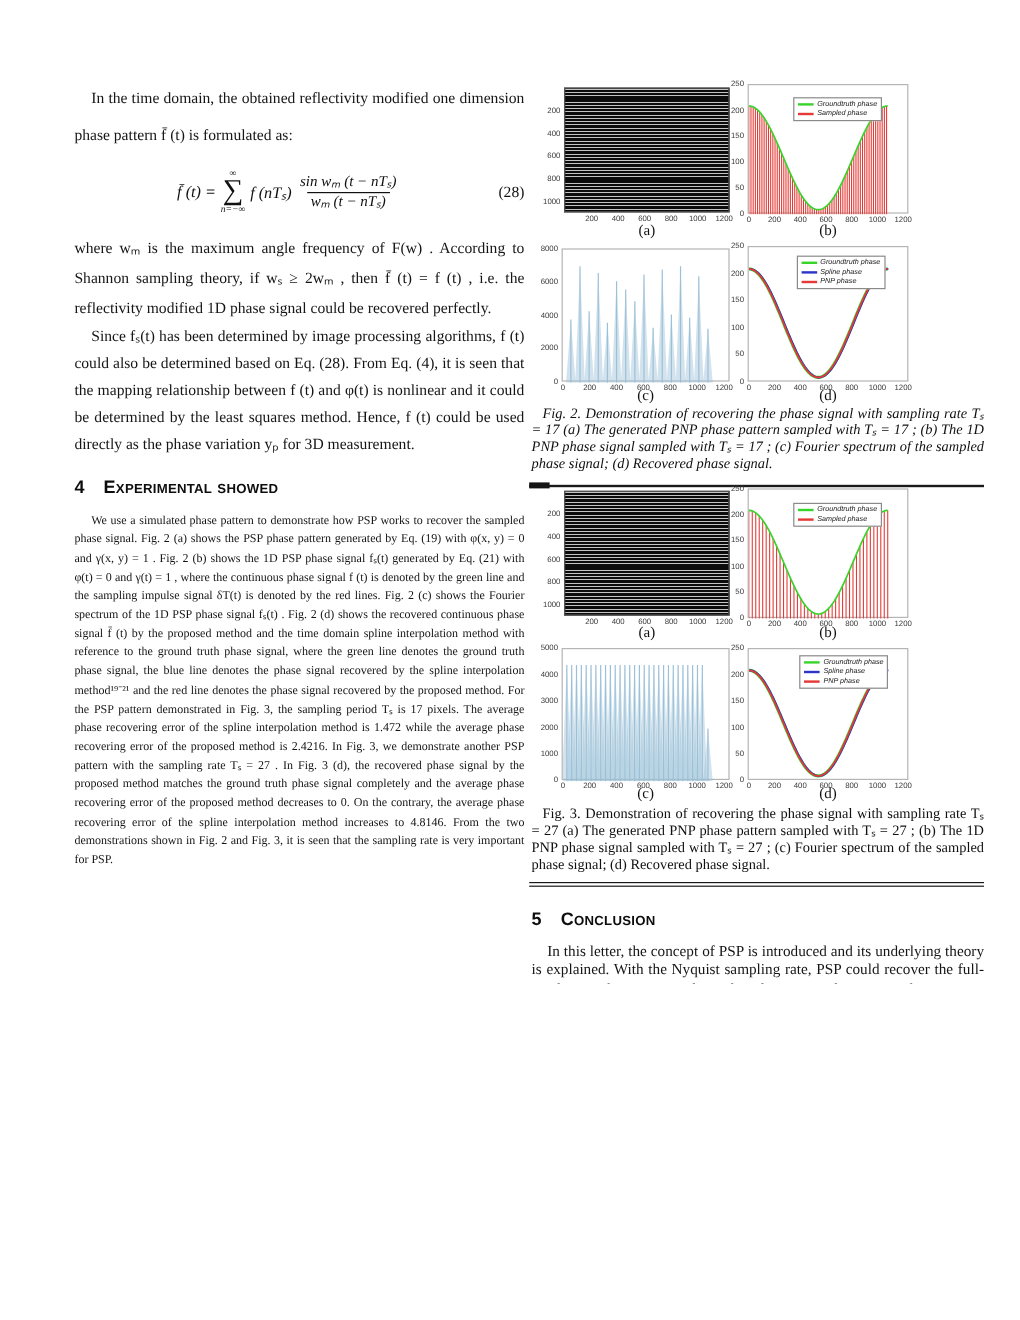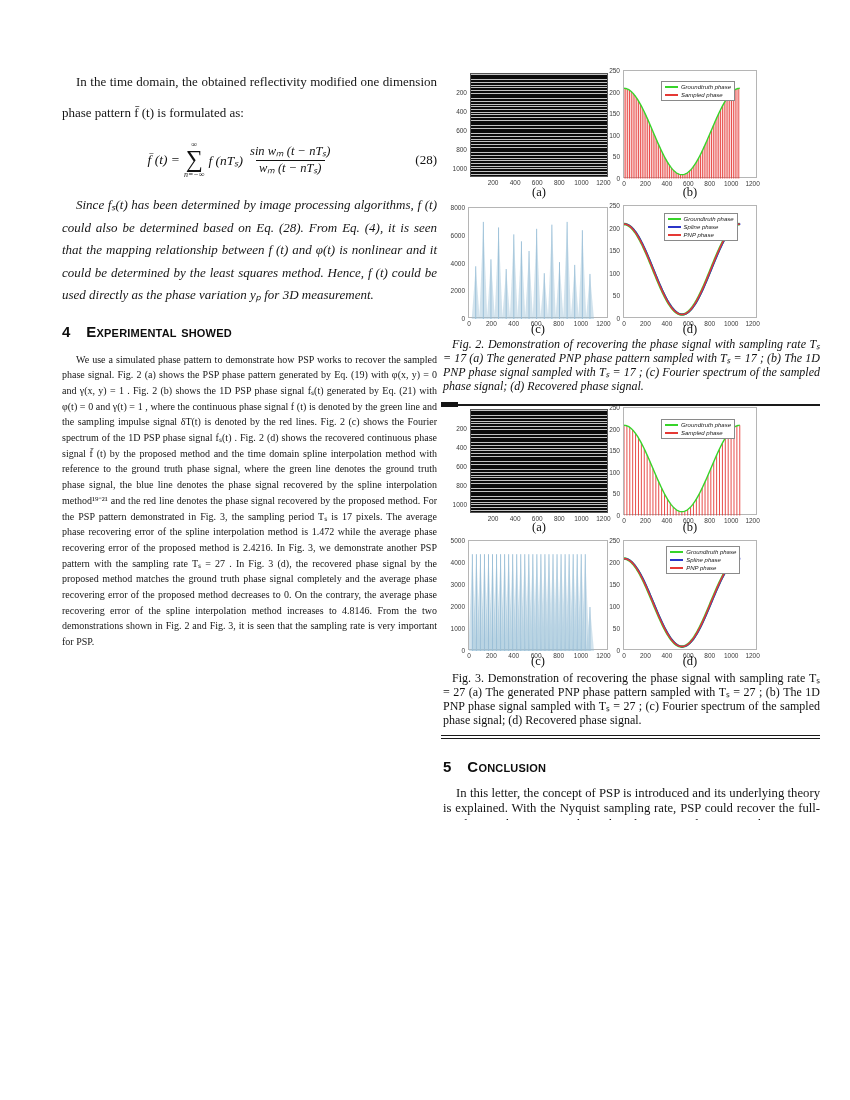--- a/index.html
+++ b/index.html
@@ -4,21 +4,21 @@
 <style>
   html,body{margin:0;padding:0;background:#ffffff;}
   .page{position:relative;width:850px;height:820px;background:#ffffff;overflow:hidden;
         font-family:"Liberation Serif", serif;color:#111;}
   
   .left-col{position:absolute;left:62px;top:66px;width:375px;}
   .body{margin:0;text-align:justify;font-size:13px;color:#151515;}
   .indent{text-indent:14px;}
   .p1{line-height:31px;}
   .p2{line-height:25px;margin-top:6px;}
-  .p3{line-height:22.5px;font-style:italic;}
+  .p3{line-height:22.5px;}
   .p4{font-size:10px;line-height:15.7px;margin-top:6px;}
   
   .equation{position:relative;display:flex;align-items:center;justify-content:center;
             gap:4px;margin:6px 18px 8px 0;font-style:italic;font-size:13.5px;height:52px;}
   .sum{display:inline-flex;flex-direction:column;align-items:center;line-height:1;font-style:normal;}
   .sum-top,.sum-bot{font-size:8px;font-style:italic;}
   .sum-sym{font-size:24px;line-height:0.9;}
   .frac{display:inline-flex;flex-direction:column;align-items:center;font-size:12.5px;line-height:1.25;}
   .frac-num{padding:0 3px;}
   .frac-den{border-top:1px solid #111;padding:0 3px;}
@@ -67,20 +67,21 @@
         <span class="sum-bot">n=−∞</span>
       </span>
       <span>f (nTₛ)</span>
       <span class="frac">
         <span class="frac-num">sin wₘ (t − nTₛ)</span>
         <span class="frac-den">wₘ (t − nTₛ)</span>
       </span>
       <span class="eq-num">(28)</span>
     </div>
 
+    <p class="body p2">where  wₘ  is the maximum angle frequency of  F(w) . According to Shannon sampling theory, if  wₛ ≥ 2wₘ ,  then f̄ (t) = f (t) , i.e. the reflectivity modified 1D phase signal could be recovered perfectly.</p>
     <p class="body indent p3">Since  fₛ(t)  has been determined by image processing algorithms,  f (t)  could also be determined based on Eq. (28). From Eq. (4), it is seen that the mapping relationship between  f (t) and φ(t) is nonlinear and it could be determined by the least squares method. Hence,  f (t) could be used directly as the phase variation yₚ for 3D measurement.</p>
 
     <h2 class="sec">
       <span class="sec-num">4</span>
       <span class="sec-title">Experimental showed</span>
     </h2>
 
     <p class="body indent p4">We use a simulated phase pattern to demonstrate how PSP works to recover the sampled phase signal. Fig. 2 (a) shows the PSP phase pattern generated by Eq. (19) with  φ(x, y) = 0 and γ(x, y) = 1 . Fig. 2 (b) shows the 1D PSP phase signal  fₛ(t) generated by Eq. (21) with  φ(t) = 0 and  γ(t) = 1 , where the continuous phase signal  f (t)  is denoted by the green line and the sampling impulse signal  δT(t)  is denoted by the red lines. Fig. 2 (c) shows the Fourier spectrum of the 1D PSP phase signal fₛ(t) . Fig. 2 (d) shows the recovered continuous phase signal f̄ (t)  by the proposed method and the time domain spline interpolation method with reference to the ground truth phase signal, where the green line denotes the ground truth phase signal, the blue line denotes the phase signal recovered by the spline interpolation method¹⁹⁻²¹ and the red line denotes the phase signal recovered by the proposed method. For the PSP pattern demonstrated in Fig. 3, the sampling period Tₛ is 17 pixels. The average phase recovering error of the spline interpolation method is 1.472 while the average phase recovering error of the proposed method is 2.4216. In Fig. 3, we demonstrate another PSP pattern with the sampling rate Tₛ = 27 . In Fig. 3 (d), the recovered phase signal by the proposed method matches the ground truth phase signal completely and the average phase recovering error of the proposed method decreases to 0. On the contrary, the average phase recovering error of the spline interpolation method increases to 4.8146. From the two demonstrations shown in Fig. 2 and Fig. 3, it is seen that the sampling rate is very important for PSP.</p>
   </div>
 

